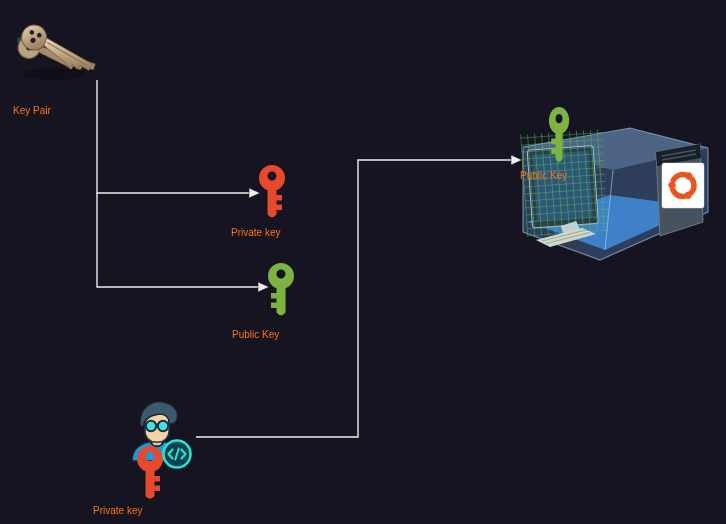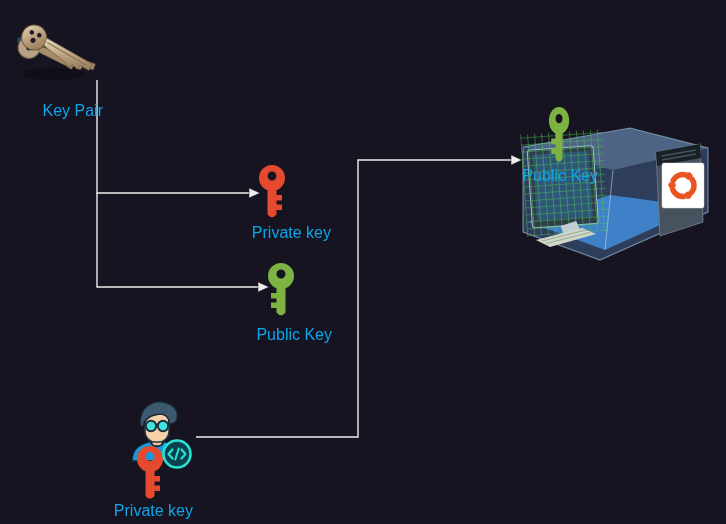--- a/index.html
+++ b/index.html
@@ -1,22 +1,22 @@
 <!DOCTYPE html>
 <html><head>
 <meta charset="utf-8">
 <style>
   html,body{margin:0;padding:0;background:#161420;}
   .canvas{
     position:relative;width:726px;height:524px;background:#161420;
     font-family:"Liberation Sans",sans-serif;overflow:hidden;
   }
   .label{
-    position:absolute;color:#0ea5e9;font-size:16px;line-height:14px;
-    text-align:right;white-space:nowrap;
+    position:absolute;color:#f97316;font-size:10px;line-height:14px;
+    text-align:left;white-space:nowrap;
   }
   .node{position:absolute;}
   svg{display:block;}
   .edges{position:absolute;left:0;top:0;pointer-events:none;}
 </style>
 </head>
 <body>
 
 <div class="canvas">
 

